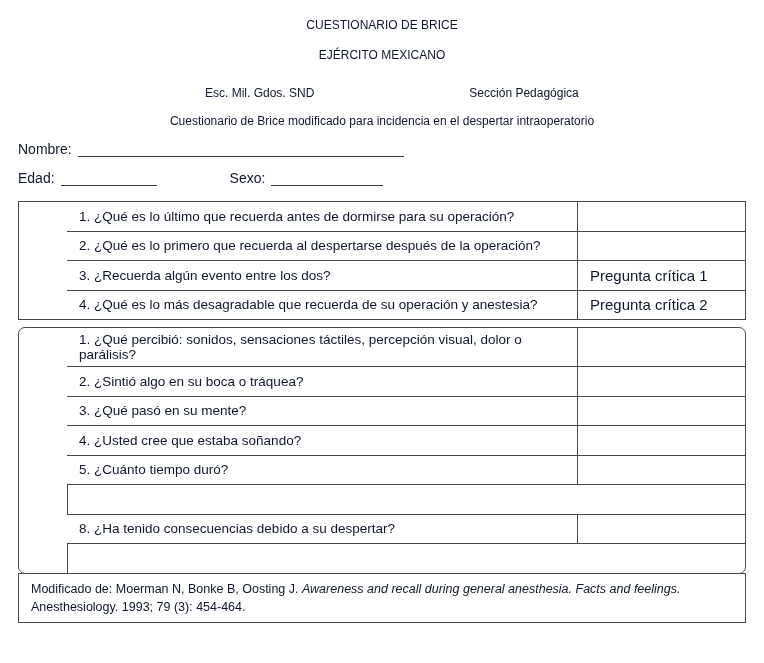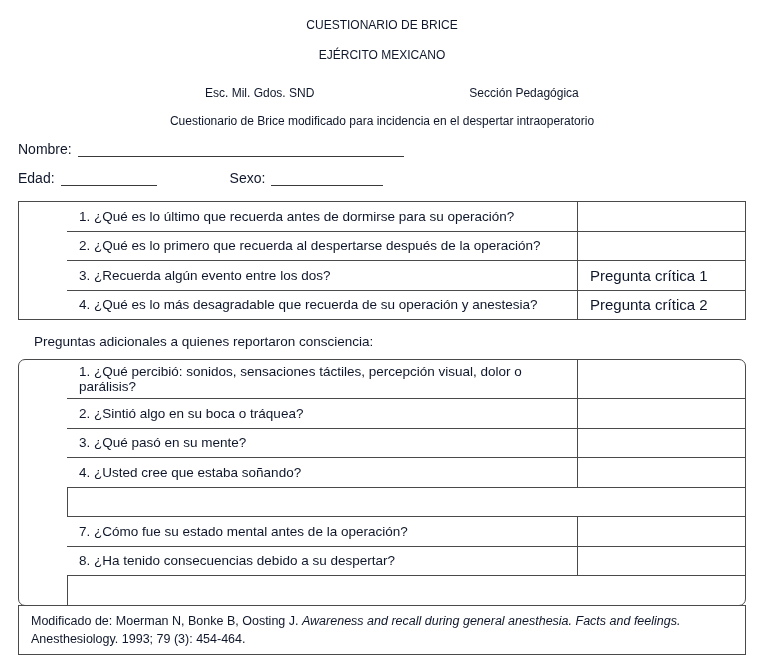--- a/index.html
+++ b/index.html
@@ -127,44 +127,43 @@
     <div class="qrow">
       <div class="qcell">3. ¿Recuerda algún evento entre los dos?</div>
       <div class="ncell">Pregunta crítica 1</div>
     </div>
     <div class="qrow">
       <div class="qcell">4. ¿Qué es lo más desagradable que recuerda de su operación y anestesia?</div>
       <div class="ncell">Pregunta crítica 2</div>
     </div>
   </div>
 
-  <div class="add-heading">Preguntas adicionales a quienes reportaron consciencia:</div>
 
   <div class="qtable second">
     <div class="qrow">
       <div class="qcell">1. ¿Qué percibió: sonidos, sensaciones táctiles, percepción visual, dolor o parálisis?</div>
       <div class="ncell"></div>
     </div>
     <div class="qrow">
       <div class="qcell">2. ¿Sintió algo en su boca o tráquea?</div>
       <div class="ncell"></div>
     </div>
     <div class="qrow">
       <div class="qcell">3. ¿Qué pasó en su mente?</div>
       <div class="ncell"></div>
     </div>
     <div class="qrow">
       <div class="qcell">4. ¿Usted cree que estaba soñando?</div>
       <div class="ncell"></div>
     </div>
     <div class="qrow">
+      <div class="qcell">5. ¿Cuánto tiempo duró?</div>
       <div class="ncell"></div>
     </div>
     <div class="qrow">
-      <div class="qcell">7. ¿Cómo fue su estado mental antes de la operación?</div>
       <div class="ncell"></div>
     </div>
     <div class="qrow">
       <div class="qcell">8. ¿Ha tenido consecuencias debido a su despertar?</div>
       <div class="ncell"></div>
     </div>
     <div class="qrow">
       <div class="ncell"></div>
     </div>
   </div>

